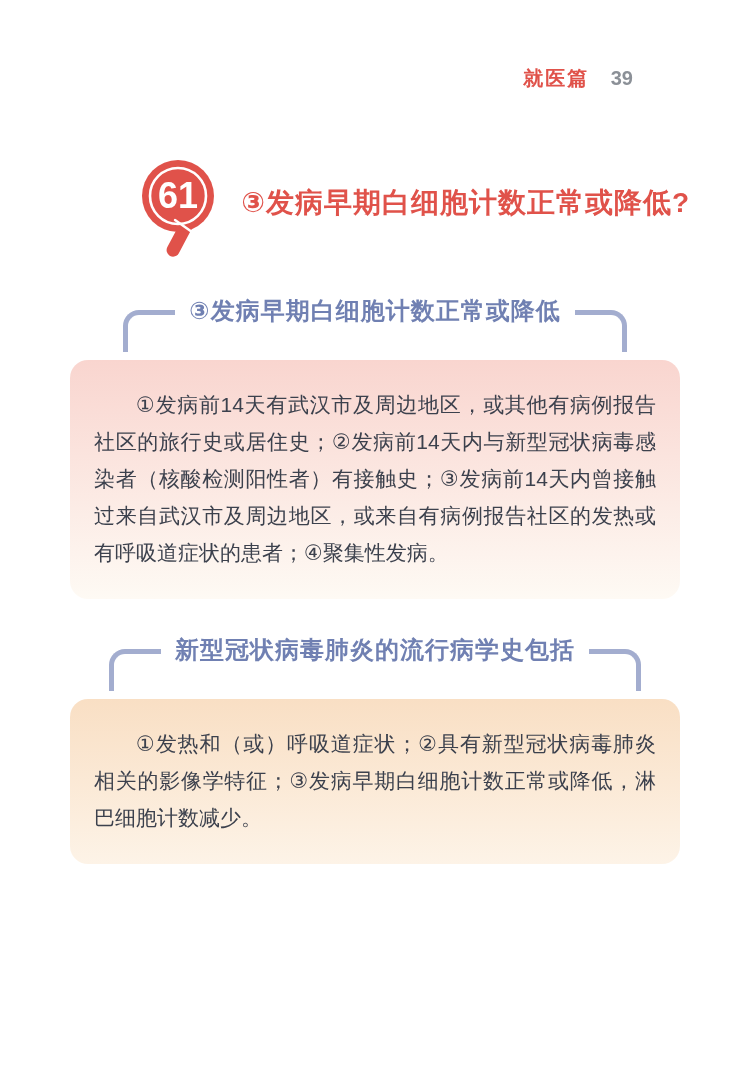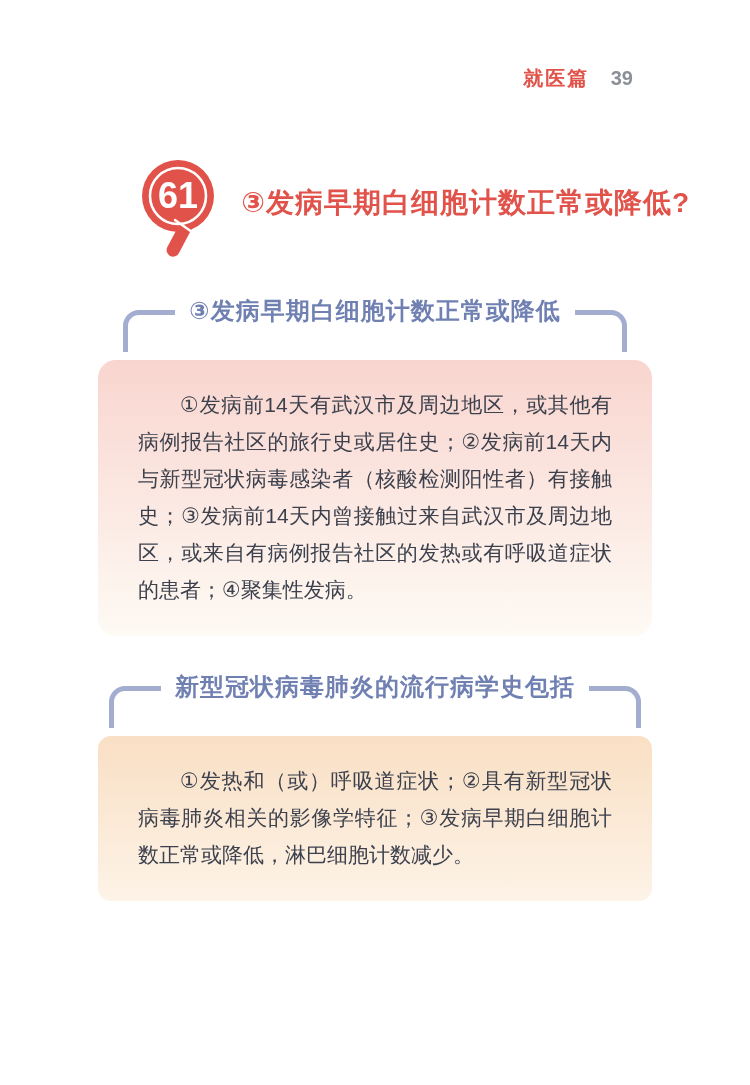--- a/index.html
+++ b/index.html
@@ -99,23 +99,23 @@
   }
   .heading-text{
     margin:0 14px;
     color:var(--heading-blue);
     font-size:24px;
     font-weight:bold;
     letter-spacing:1px;
     line-height:34px;
   }
   .info-box{
-    margin:8px 98px 0;
+    margin:8px 70px 0;
     border-radius:18px;
-    padding:26px 40px 28px;
+    padding:26px 24px 28px;
     box-sizing:border-box;
   }
   .info-box-text{
     margin:0;
     font-size:21px;
     line-height:37px;
     text-indent:2em;
     text-align:justify;
     color:var(--text-dark);
   }
@@ -154,18 +154,18 @@
       <p class="info-box-text">①发病前14天有武汉市及周边地区，或其他有病例报告社区的旅行史或居住史；②发病前14天内与新型冠状病毒感染者（核酸检测阳性者）有接触史；③发病前14天内曾接触过来自武汉市及周边地区，或来自有病例报告社区的发热或有呼吸道症状的患者；④聚集性发病。</p>
     </div>
   </div>
 
   <div class="section">
     <div class="section-heading">
       <div class="bracket bracket-left"></div>
       <h2 class="heading-text">新型冠状病毒肺炎的流行病学史包括</h2>
       <div class="bracket bracket-right"></div>
     </div>
-    <div class="info-box" style="background: linear-gradient(rgb(249, 223, 196) 0%, rgb(253, 243, 231) 100%); border-radius: 13px;">
+    <div class="info-box" style="background: linear-gradient(rgb(249, 223, 196) 0%, rgb(253, 243, 231) 100%);">
       <p class="info-box-text">①发热和（或）呼吸道症状；②具有新型冠状病毒肺炎相关的影像学特征；③发病早期白细胞计数正常或降低，淋巴细胞计数减少。</p>
     </div>
   </div>
 
 </div>
 
 </body></html>

